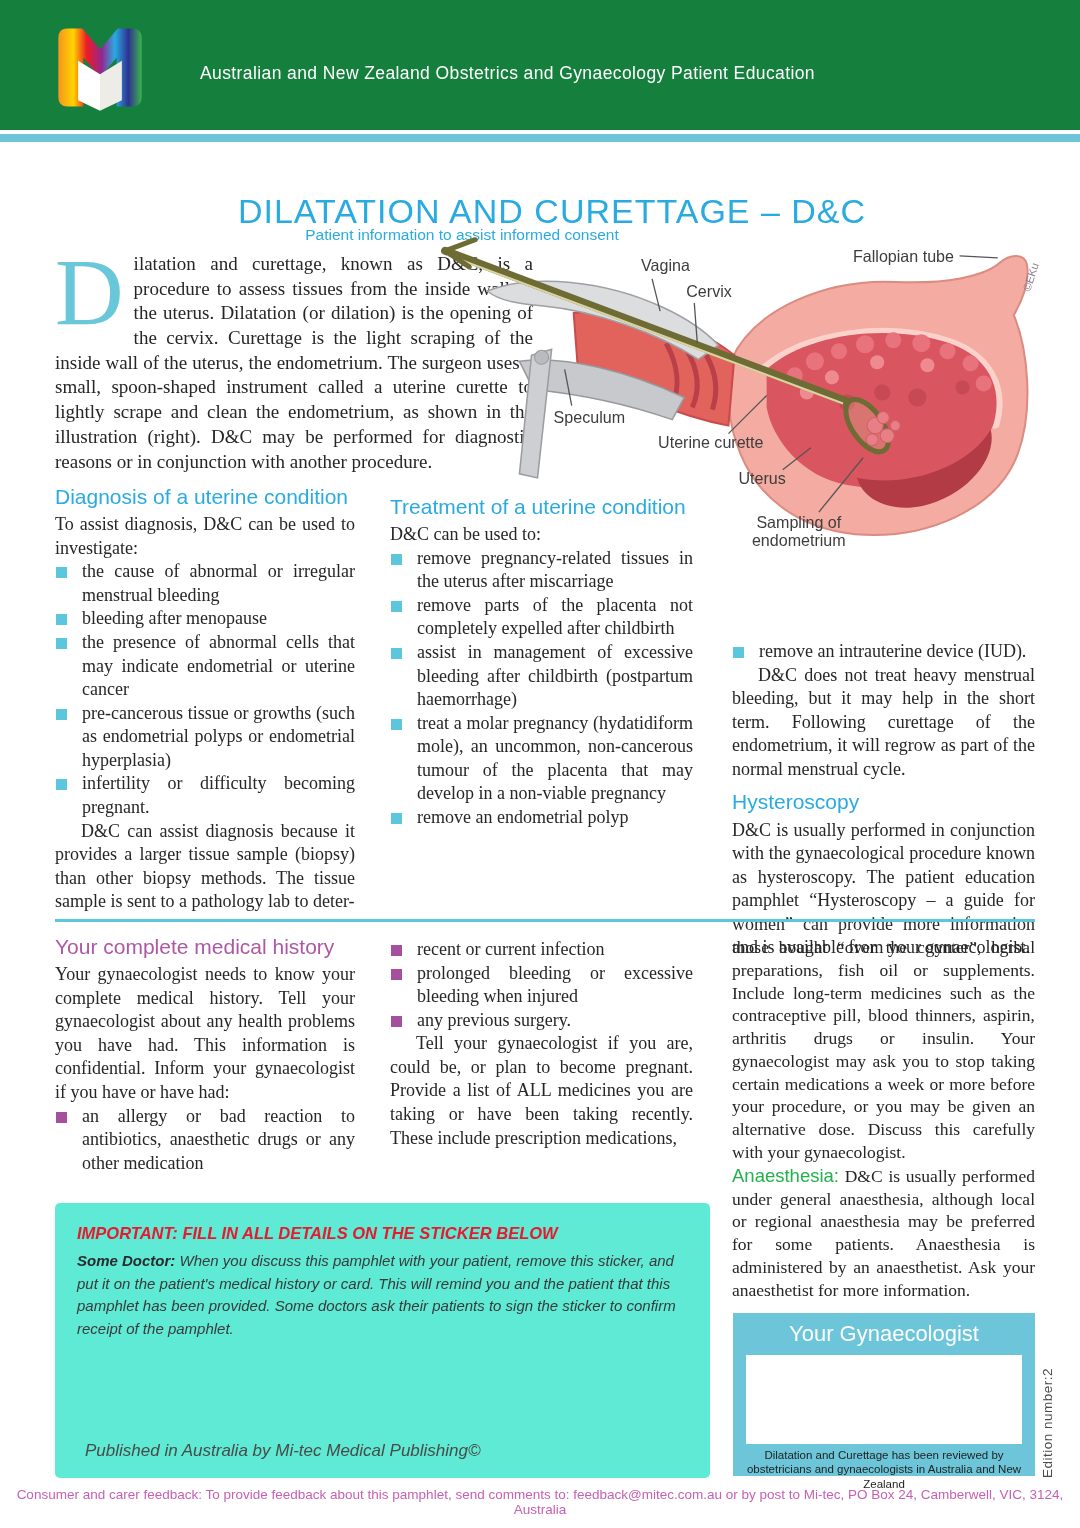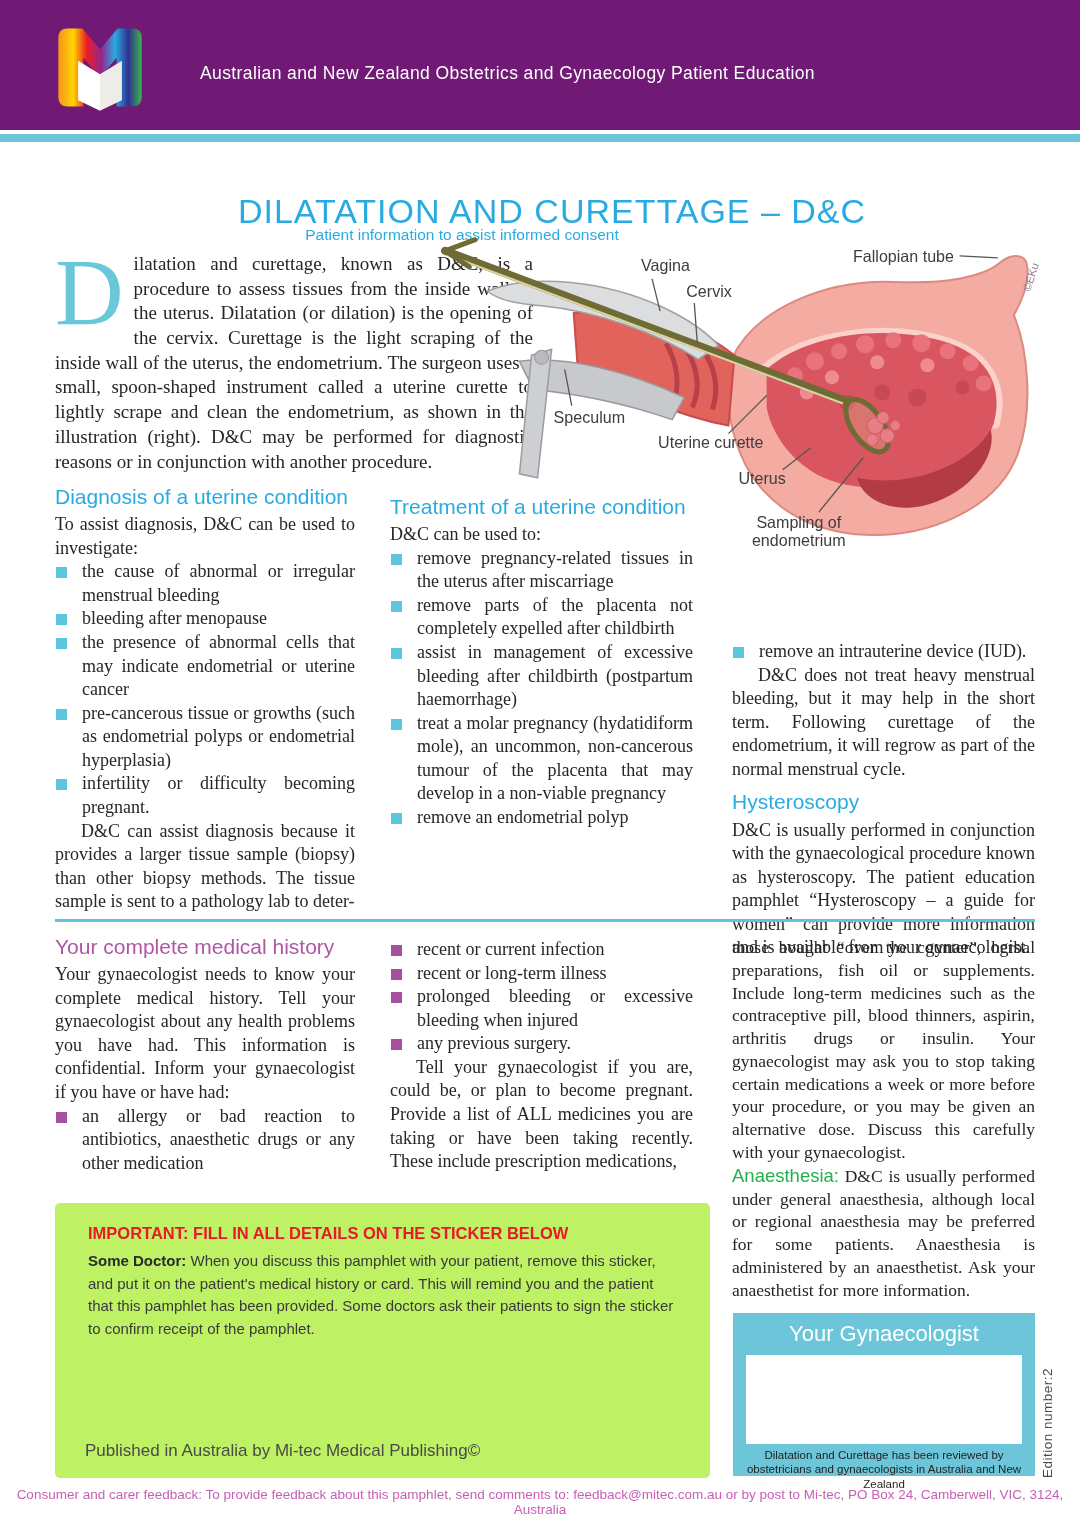--- a/index.html
+++ b/index.html
@@ -1,20 +1,20 @@
 <!DOCTYPE html>
 <html><head>
 <meta charset="utf-8">
 <style>
   html,body{margin:0;padding:0;background:#ffffff;}
   .page{position:relative;width:1080px;height:1528px;background:#ffffff;overflow:hidden;
         font-family:"Liberation Serif",serif;color:#262626;}
 
   
-  .band{position:absolute;left:0;top:0;width:1080px;height:130px;background:#701a75;text-align:center;}
+  .band{position:absolute;left:0;top:0;width:1080px;height:130px;background:#15803d;text-align:center;}
   .logo{position:absolute;left:50px;top:22px;width:100px;height:92px;}
   .org{position:absolute;left:200px;top:63px;font-family:"Liberation Sans",sans-serif;
        font-size:17.5px;color:#ffffff;letter-spacing:.4px;}
   .band-strip{position:absolute;left:0;top:134px;width:1080px;height:8px;background:#6CC5D8;}
 
   
   .title{position:absolute;left:0;top:180px;width:1080px;margin:12px;text-align:center;
          font-family:"Liberation Sans",sans-serif;font-weight:normal;font-size:34px;
          color:#29ABE2;letter-spacing:1px;}
   .subtitle{position:absolute;left:0;top:226px;width:924px;text-align:center;
@@ -43,23 +43,23 @@
   .gap-top{margin-top:10px;}
   .bullet{display:flex;}
   .bullet .sq{flex:none;width:11px;height:11px;margin:7px 15px 0 1px;}
   .sq.cyan{background:#5BC6DC;} .sq.purple{background:#A4509E;}
   .bullet .bt{flex:1;text-align:justify;}
   .green-label{font-family:"Liberation Sans",sans-serif;color:#22B14C;font-size:18.5px;}
 
   .divider{position:absolute;left:55px;top:919px;width:980px;height:3px;background:#5BC6DC;}
 
   
-  .sticker{position:absolute;left:55px;top:1203px;width:655px;height:275px;background:#bef264;
-           border-radius:5px;box-sizing:border-box;padding:21px 33px;
-           font-family:"Liberation Sans",sans-serif;}
+  .sticker{position:absolute;left:55px;top:1203px;width:655px;height:275px;background:#5eead4;
+           border-radius:5px;box-sizing:border-box;padding:21px 22px;
+           font-family:"Liberation Sans",sans-serif;font-style:italic;}
   .sticker-h{color:#E8192C;font-size:16.5px;font-weight:bold;margin:0 0 7px;}
   .sticker-p{font-size:15px;color:#3a3a3a;line-height:1.5;margin:0;}
   .sticker-p b{color:#2b2b2b;}
   .published{position:absolute;left:30px;bottom:17px;font-size:17px;color:#4a4a4a;}
 
   
   .gyn{position:absolute;left:733px;top:1313px;width:302px;height:163px;background:#6CC5D8;}
   .gyn-title{position:absolute;top:8px;width:100%;text-align:center;color:#ffffff;
              font-family:"Liberation Sans",sans-serif;font-size:22px;}
   .gyn-slot{position:absolute;left:13px;top:42px;width:276px;height:89px;background:#ffffff;}
@@ -249,24 +249,20 @@
       </div>
   </div>
 
   <div class="col c2" id="sec2-col2">
     <div class="bullet">
         <span class="sq purple"></span>
         <span class="bt">recent or current infection</span>
       </div>
     <div class="bullet">
         <span class="sq purple"></span>
-        <span class="bt">recent or long-term illness</span>
-      </div>
-    <div class="bullet">
-        <span class="sq purple"></span>
         <span class="bt">prolonged bleeding or excessive bleeding when injured</span>
       </div>
     <div class="bullet">
         <span class="sq purple"></span>
         <span class="bt">any previous surgery.</span>
       </div>
     <p class="indent">Tell your gynaecologist if you are, could be, or plan to become pregnant. Provide a list of ALL medicines you are taking or have been taking recently. These include prescription medications,</p>
   </div>
 
   <div class="col c3" id="sec2-col3">

